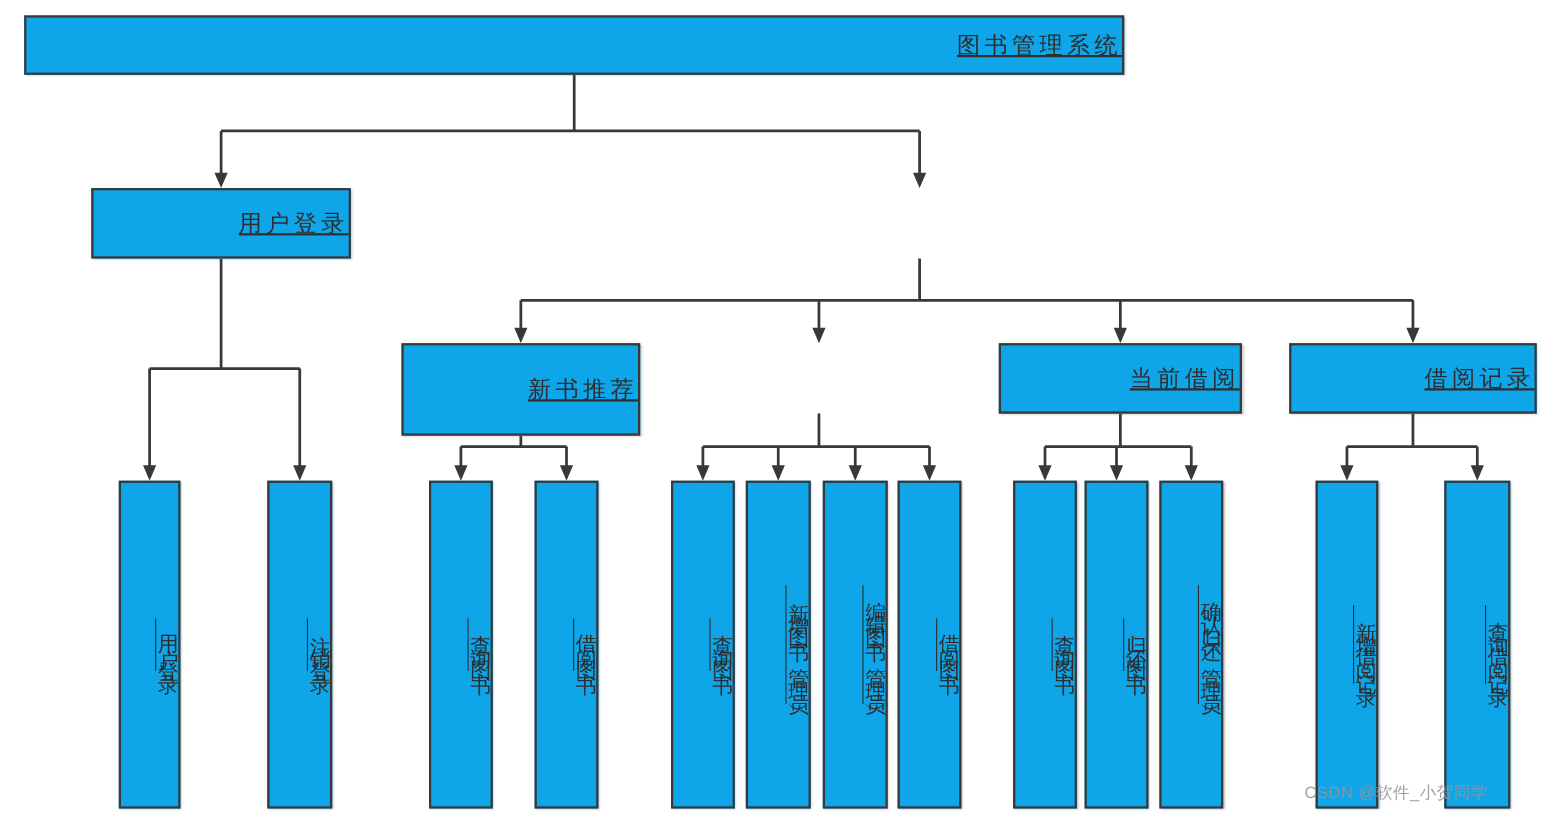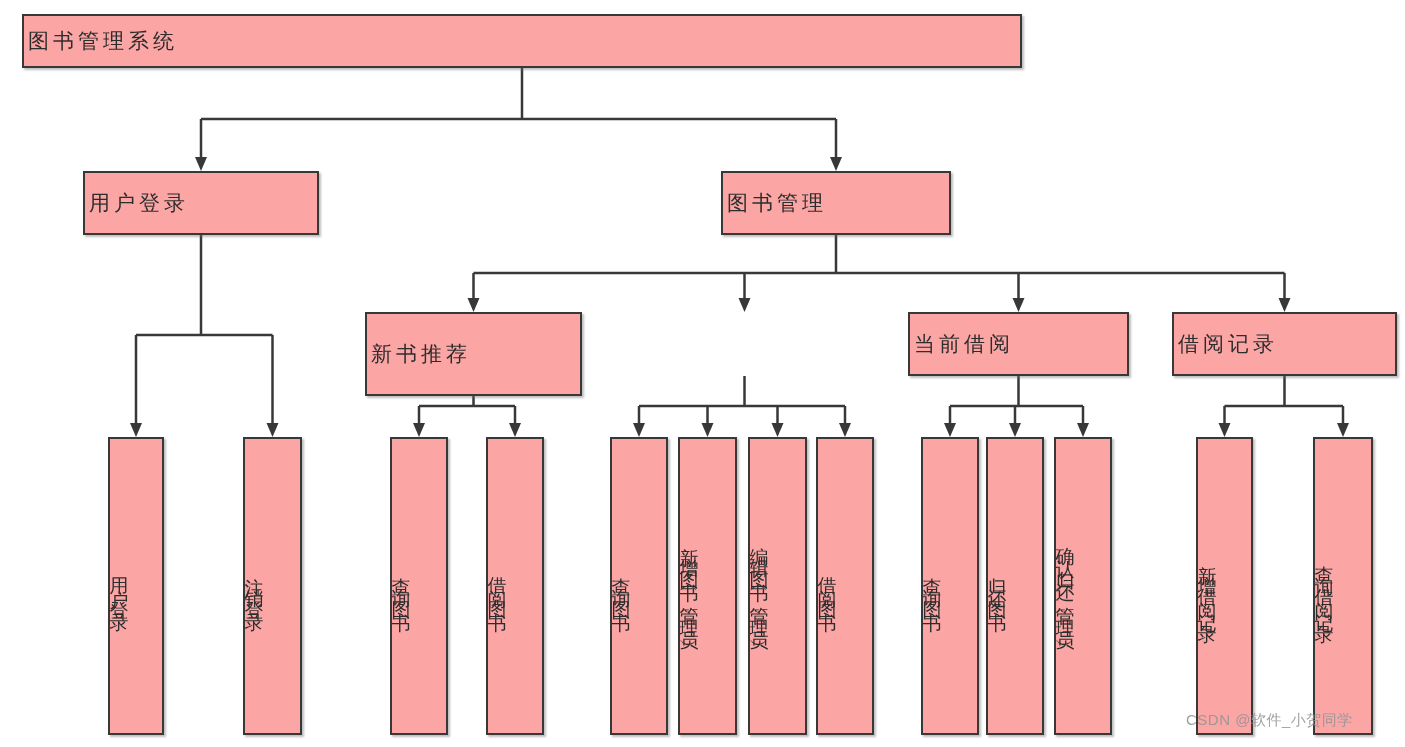--- a/index.html
+++ b/index.html
@@ -10,23 +10,24 @@
   }
   .stage {
     position: relative; width: 1405px; height: 747px;
     background: #ffffff; overflow: hidden;
   }
   .wires { position: absolute; left: 0; top: 0; width: 1405px; height: 747px; }
   .wires path { stroke: #383838; stroke-width: 2.5; fill: none; }
   .wires polygon { fill: #383838; stroke: none; }
   .node {
     position: absolute; box-sizing: border-box;
-    background: #fca5a5; border: 2.5px solid #383838;
-    display: flex; align-items: center; justify-content: flex-start;
+    background: #0ea5e9; border: 2.5px solid #383838;
+    display: flex; align-items: center; justify-content: flex-end;
     box-shadow: 1.5px 1.5px 2px rgba(110,110,110,0.45);
+    text-decoration: underline;
   }
   .nlabel {
     font-size: 21px; letter-spacing: 4px; text-indent: 4px;
     color: #2d2d2d; white-space: nowrap;
   }
   .leaf { top: 437px; height: 298px; }
   .vlabel {
     writing-mode: vertical-rl; text-orientation: mixed;
     font-size: 19px; letter-spacing: 12px; color: #2d2d2d;
     line-height: 1;
@@ -85,23 +86,20 @@
     </g>
   </svg>
 
   <div class="node" style="left:22px;top:14px;width:1000px;height:54px">
     <span class="nlabel">图书管理系统</span>
   </div>
 
   <div class="node" style="left:83px;top:171px;width:236px;height:64px">
     <span class="nlabel">用户登录</span>
   </div>
-  <div class="node" style="left:721px;top:171px;width:230px;height:64px">
-    <span class="nlabel">图书管理</span>
-  </div>
 
   <div class="node" style="left:365px;top:312px;width:217px;height:84px">
     <span class="nlabel">新书推荐</span>
   </div>
   <div class="node" style="left:908px;top:312px;width:221px;height:64px">
     <span class="nlabel">当前借阅</span>
   </div>
   <div class="node" style="left:1172px;top:312px;width:225px;height:64px">
     <span class="nlabel">借阅记录</span>
   </div>

